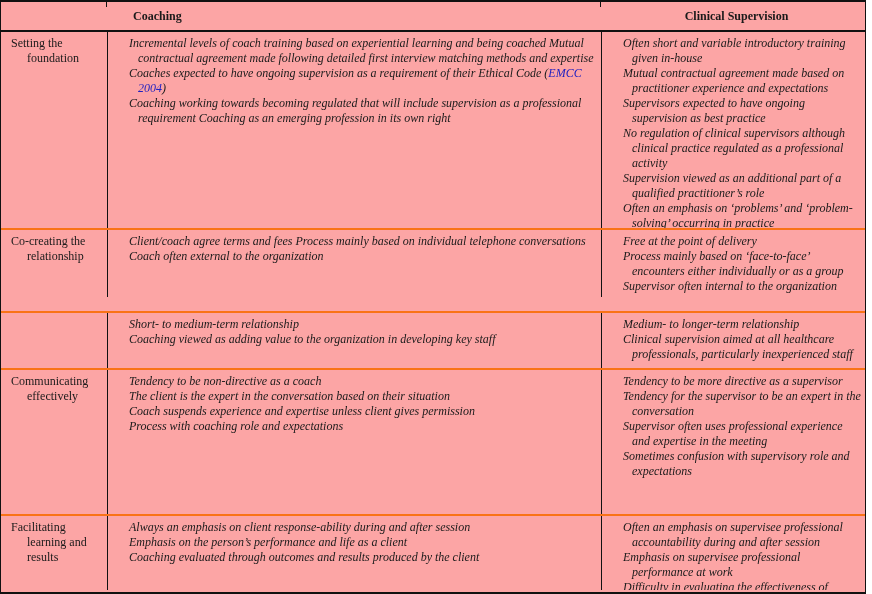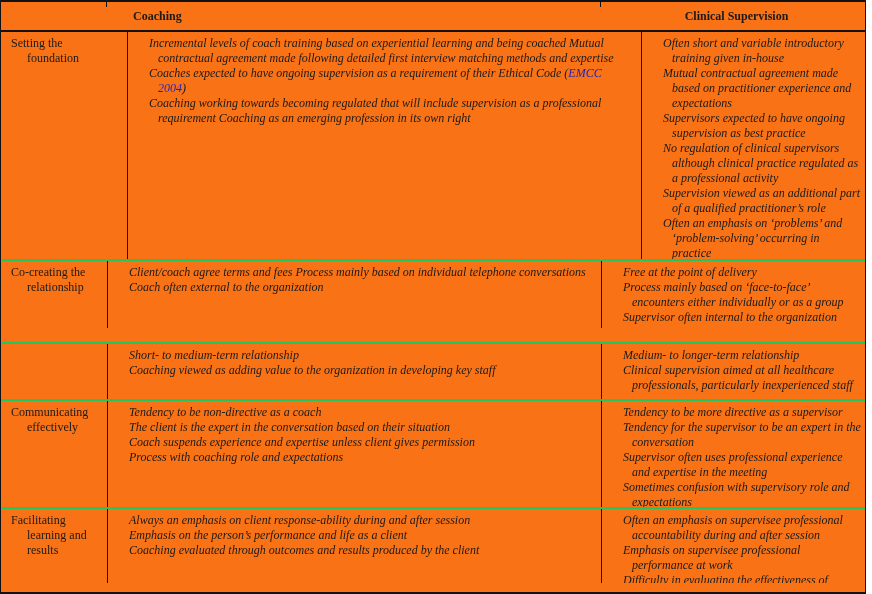--- a/index.html
+++ b/index.html
@@ -18,21 +18,21 @@
     color: #1a1a1a;
   }
   .tbl {
     position: relative;
     box-sizing: border-box;
     width: 866px;
     height: 594px;
     border: 1.5px solid #111;
     border-top-width: 2px;
     border-bottom-width: 2px;
-    background: #f97316;
+    background: #fca5a5;
   }
   .stub {
     position: absolute;
     top: 0;
     width: 1.5px;
     height: 5px;
     background: #111;
   }
   .stub-1 { left: 104.5px; }
   .stub-2 { left: 598.5px; }
@@ -45,26 +45,26 @@
   .row-header {
     height: 30px;
     border-bottom: 2px solid #111;
   }
   .row-header .hc {
     font-weight: bold;
     padding-top: 7px;
   }
   .row-header .hc.h2 { padding-left: 26px; }
   .row-header .hc.h3 { padding-left: 7px; text-align: center; }
-  .r1 { height: 227px; gap: 20px; }
+  .r1 { height: 196px; }
   .r2 { height: 69px; }
   .r3 { height: 57px; margin-top: 14px; }
-  .r4 { height: 108px; }
+  .r4 { height: 146px; }
   .r5 { height: 76px; }
-  .bt { border-top: 2px solid #22c55e; }
+  .bt { border-top: 2px solid #f97316; }
   .cell {
     box-sizing: border-box;
     overflow: hidden;
   }
   .c2, .c3 { border-left: 1.5px solid #111; font-style: italic; }
   .label {
     padding: 4px 2px 0 26px;
     text-indent: -16px;
     white-space: pre-line;
   }

